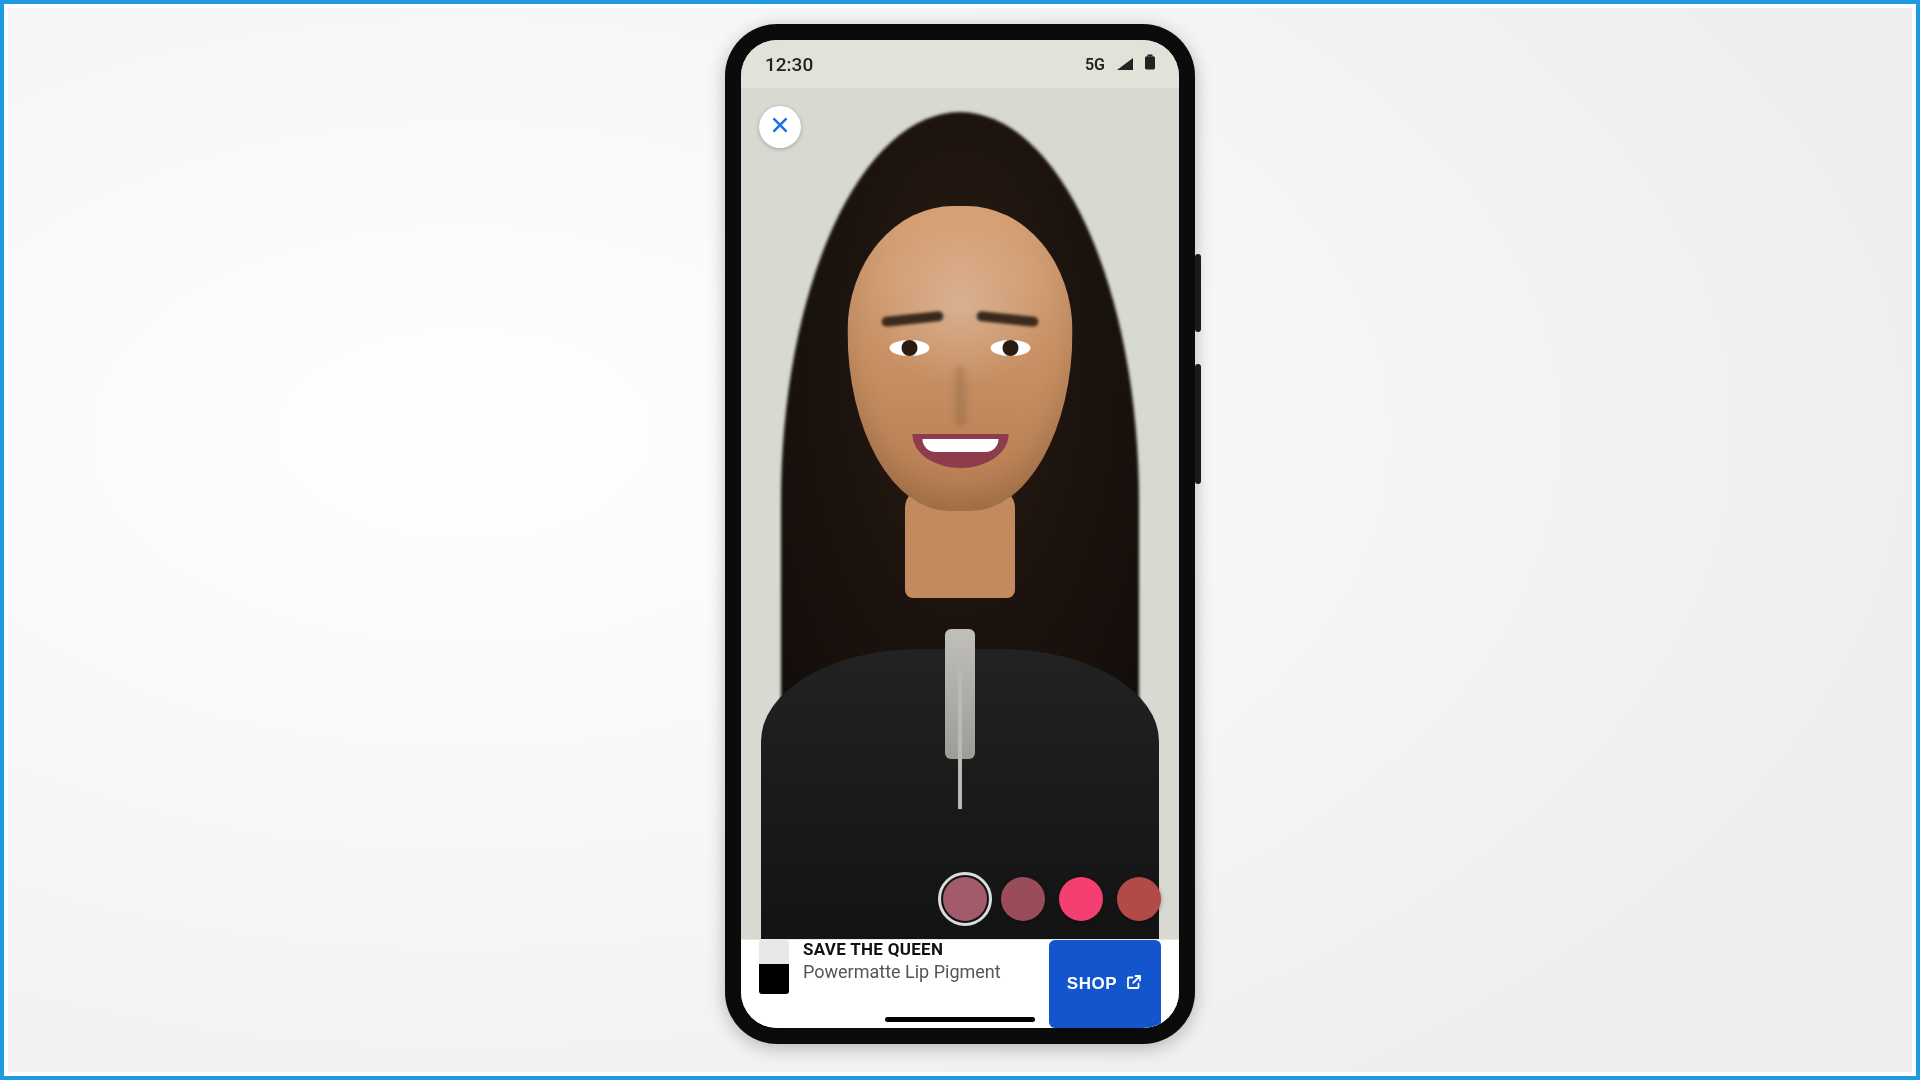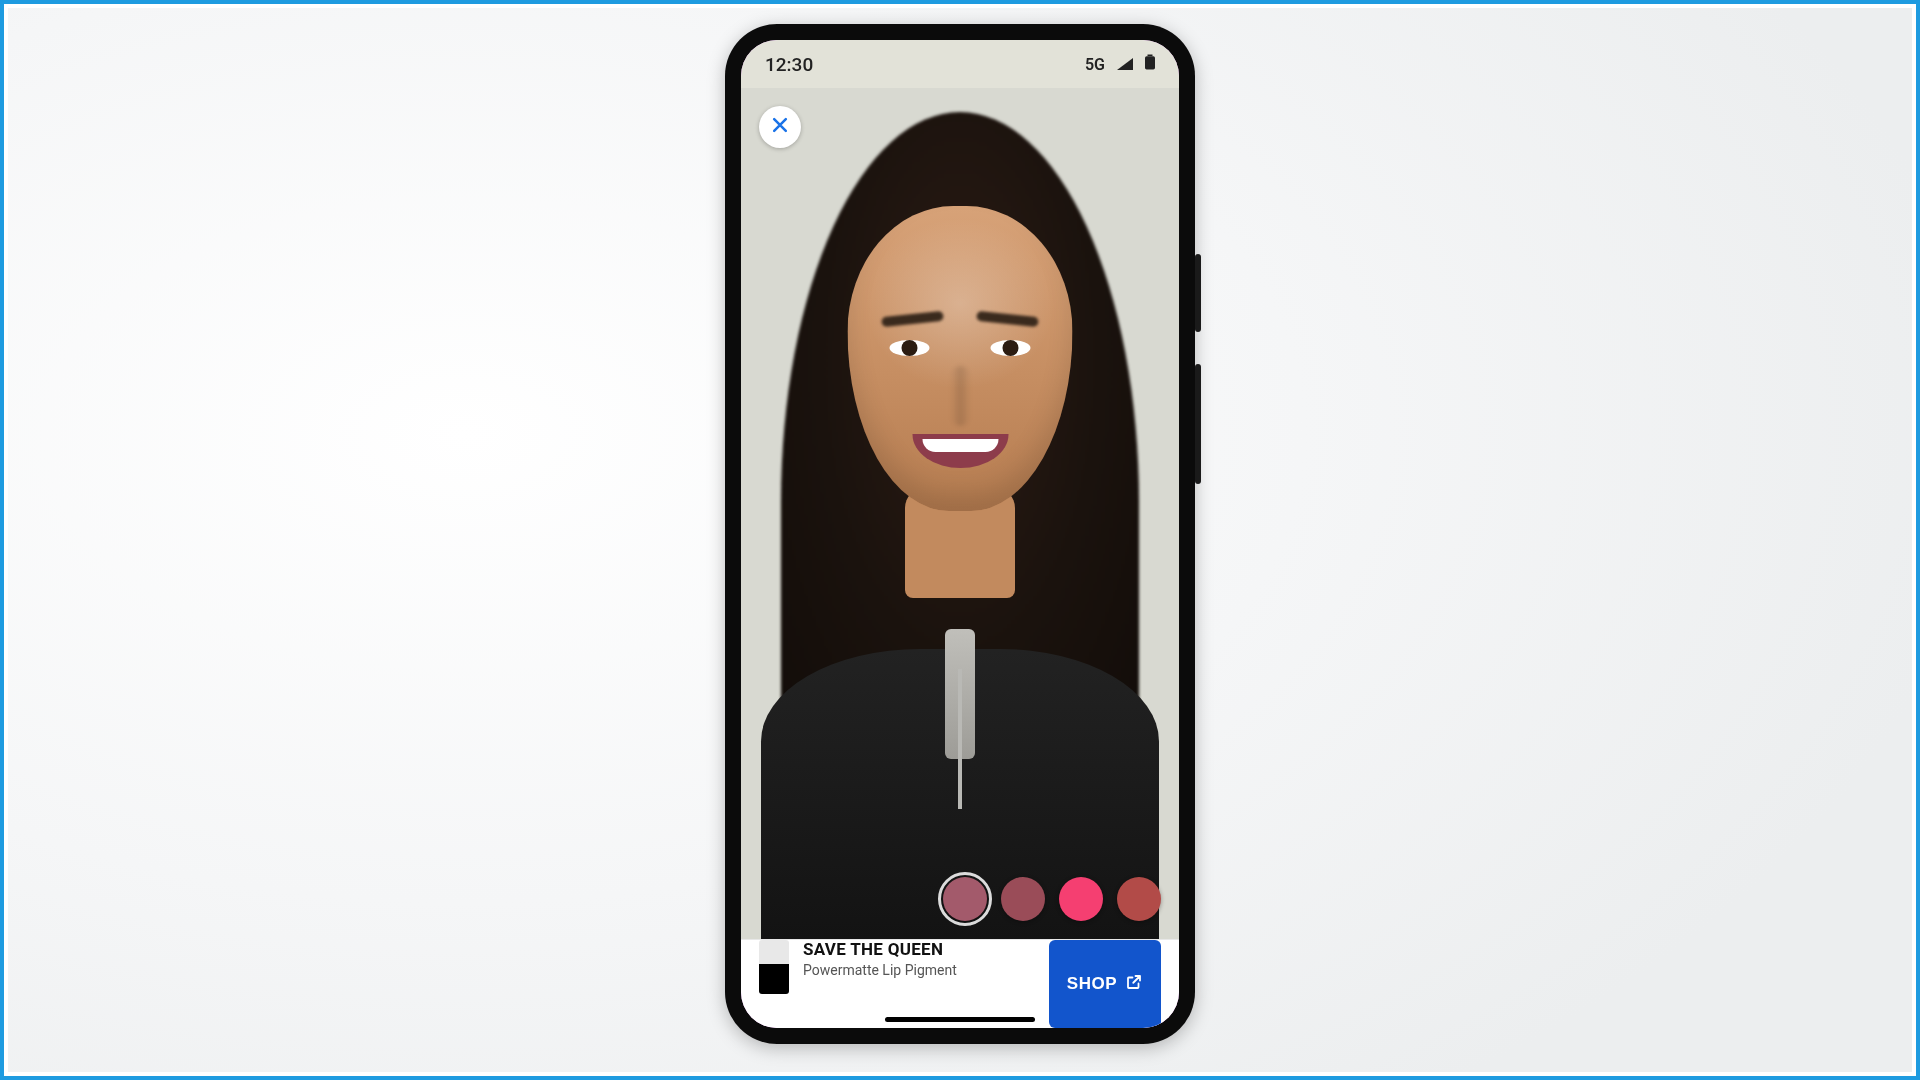--- a/index.html
+++ b/index.html
@@ -187,21 +187,21 @@
     gap: 14px;
     border-top: 1px solid #e8e8e8;
   }
   .thumb {
     width: 30px; height: 54px;
     background: linear-gradient(180deg,#e8e8e8 0%,#e8e8e8 45%,#000 45%,#000 100%);
     border-radius: 3px;
   }
   .product-text { flex: 1; line-height: 1.15; }
   .product-name { font-size: 17px; font-weight: 700; color:#111; letter-spacing:.3px; }
-  .product-sub  { font-size: 14px; color:#555; margin-top:2px; }
+  .product-sub  { font-size: 18px; color:#555; margin-top:2px; }
   .shop-btn {
     background:#1255cc;
     color:#fff;
     font-weight:700;
     font-size:17px;
     letter-spacing:.5px;
     border:none;
     border-radius:6px;
     padding:12px 18px;
     display:flex;

